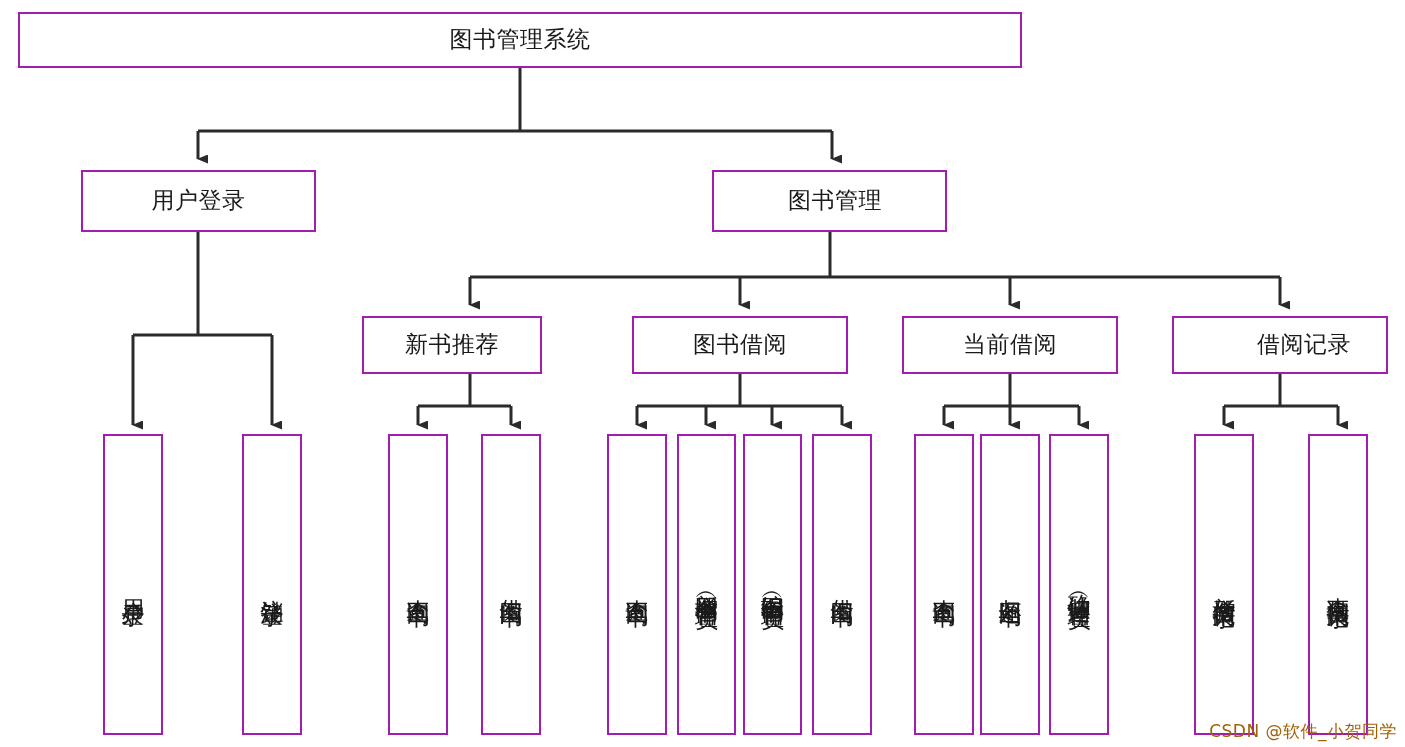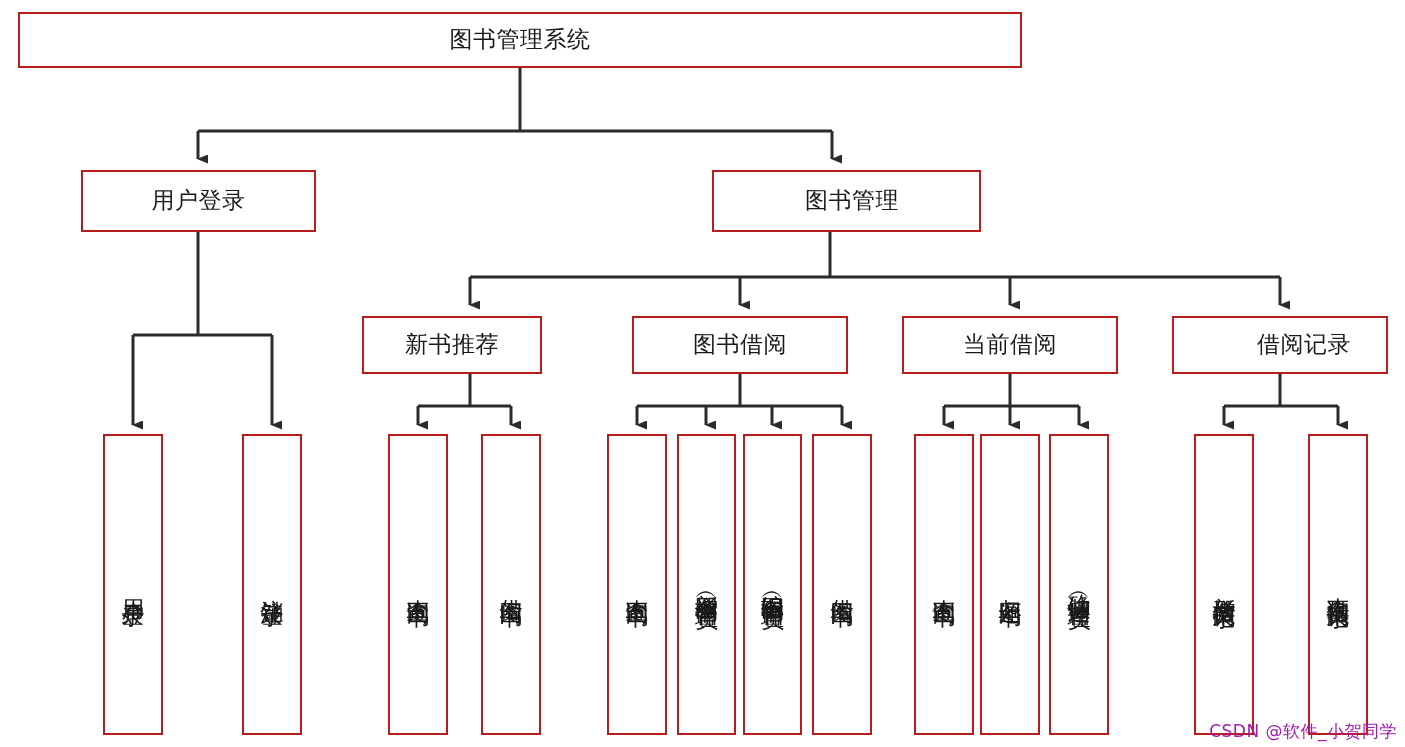--- a/index.html
+++ b/index.html
@@ -22,21 +22,21 @@
   svg.diagram-canvas {
     position: absolute;
     left: 0;
     top: 0;
     width: 1405px;
     height: 747px;
   }
   .node-box {
     position: absolute;
     box-sizing: border-box;
-    border: 2px solid #b91c1c;
+    border: 2px solid #a21caf;
     background: #ffffff;
     display: flex;
     align-items: center;
     justify-content: center;
     overflow: hidden;
   }
   .node-label {
     color: #1a1a1a;
     line-height: 1.12;
     white-space: nowrap;
@@ -51,21 +51,21 @@
     text-orientation: upright;
     font-size: 23px;
     letter-spacing: 2px;
     line-height: 1.0;
   }
   .watermark {
     position: absolute;
     right: 8px;
     bottom: 4px;
     font-size: 17px;
-    color: #a21caf;
+    color: #a16207;
     letter-spacing: 0.5px;
     white-space: nowrap;
     pointer-events: none;
   }
 </style>
 </head>
 <body>
 
 <div id="diagram-root">
 
@@ -119,21 +119,21 @@
     </g>
   </svg>
 
   <div class="node-box" style="left:18px; top:12px; width:1004px; height:56px;">
     <span class="node-label horizontal">图书管理系统</span>
   </div>
 
   <div class="node-box" style="left:81px; top:170px; width:235px; height:62px;">
     <span class="node-label horizontal">用户登录</span>
   </div>
-  <div class="node-box" style="left:712px; top:170px; width:269px; height:62px;padding-left:11px;">
+  <div class="node-box" style="left:712px; top:170px; width:235px; height:62px;padding-left:11px;">
     <span class="node-label horizontal">图书管理</span>
   </div>
 
   <div class="node-box" style="left:362px; top:316px; width:180px; height:58px;">
     <span class="node-label horizontal">新书推荐</span>
   </div>
   <div class="node-box" style="left:902px; top:316px; width:216px; height:58px;">
     <span class="node-label horizontal">当前借阅</span>
   </div>
   <div class="node-box" style="left:632px; top:316px; width:216px; height:58px;">

